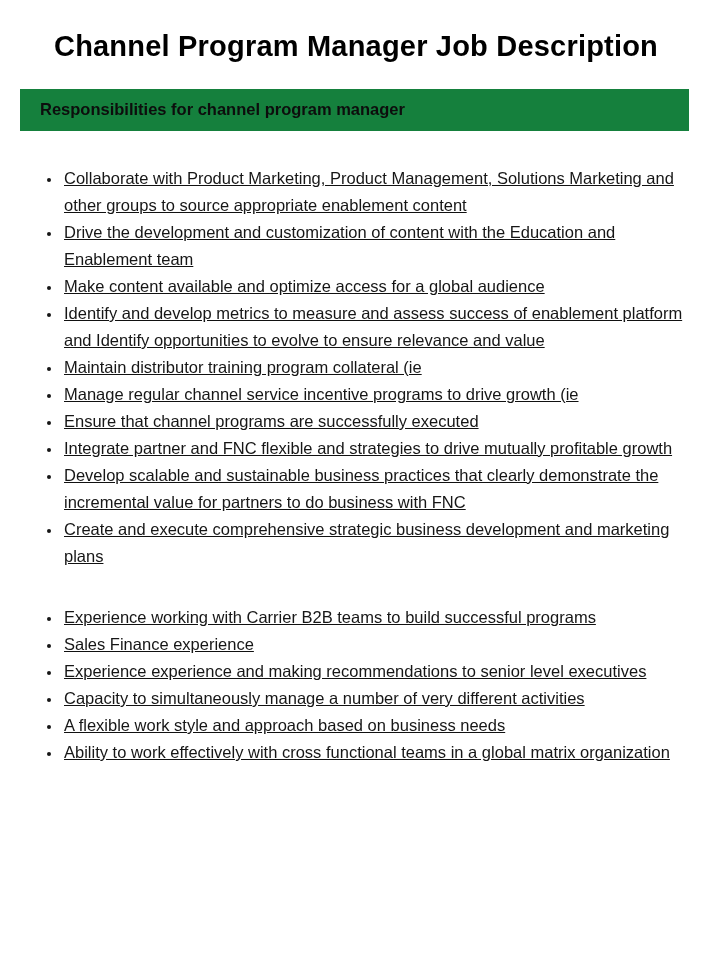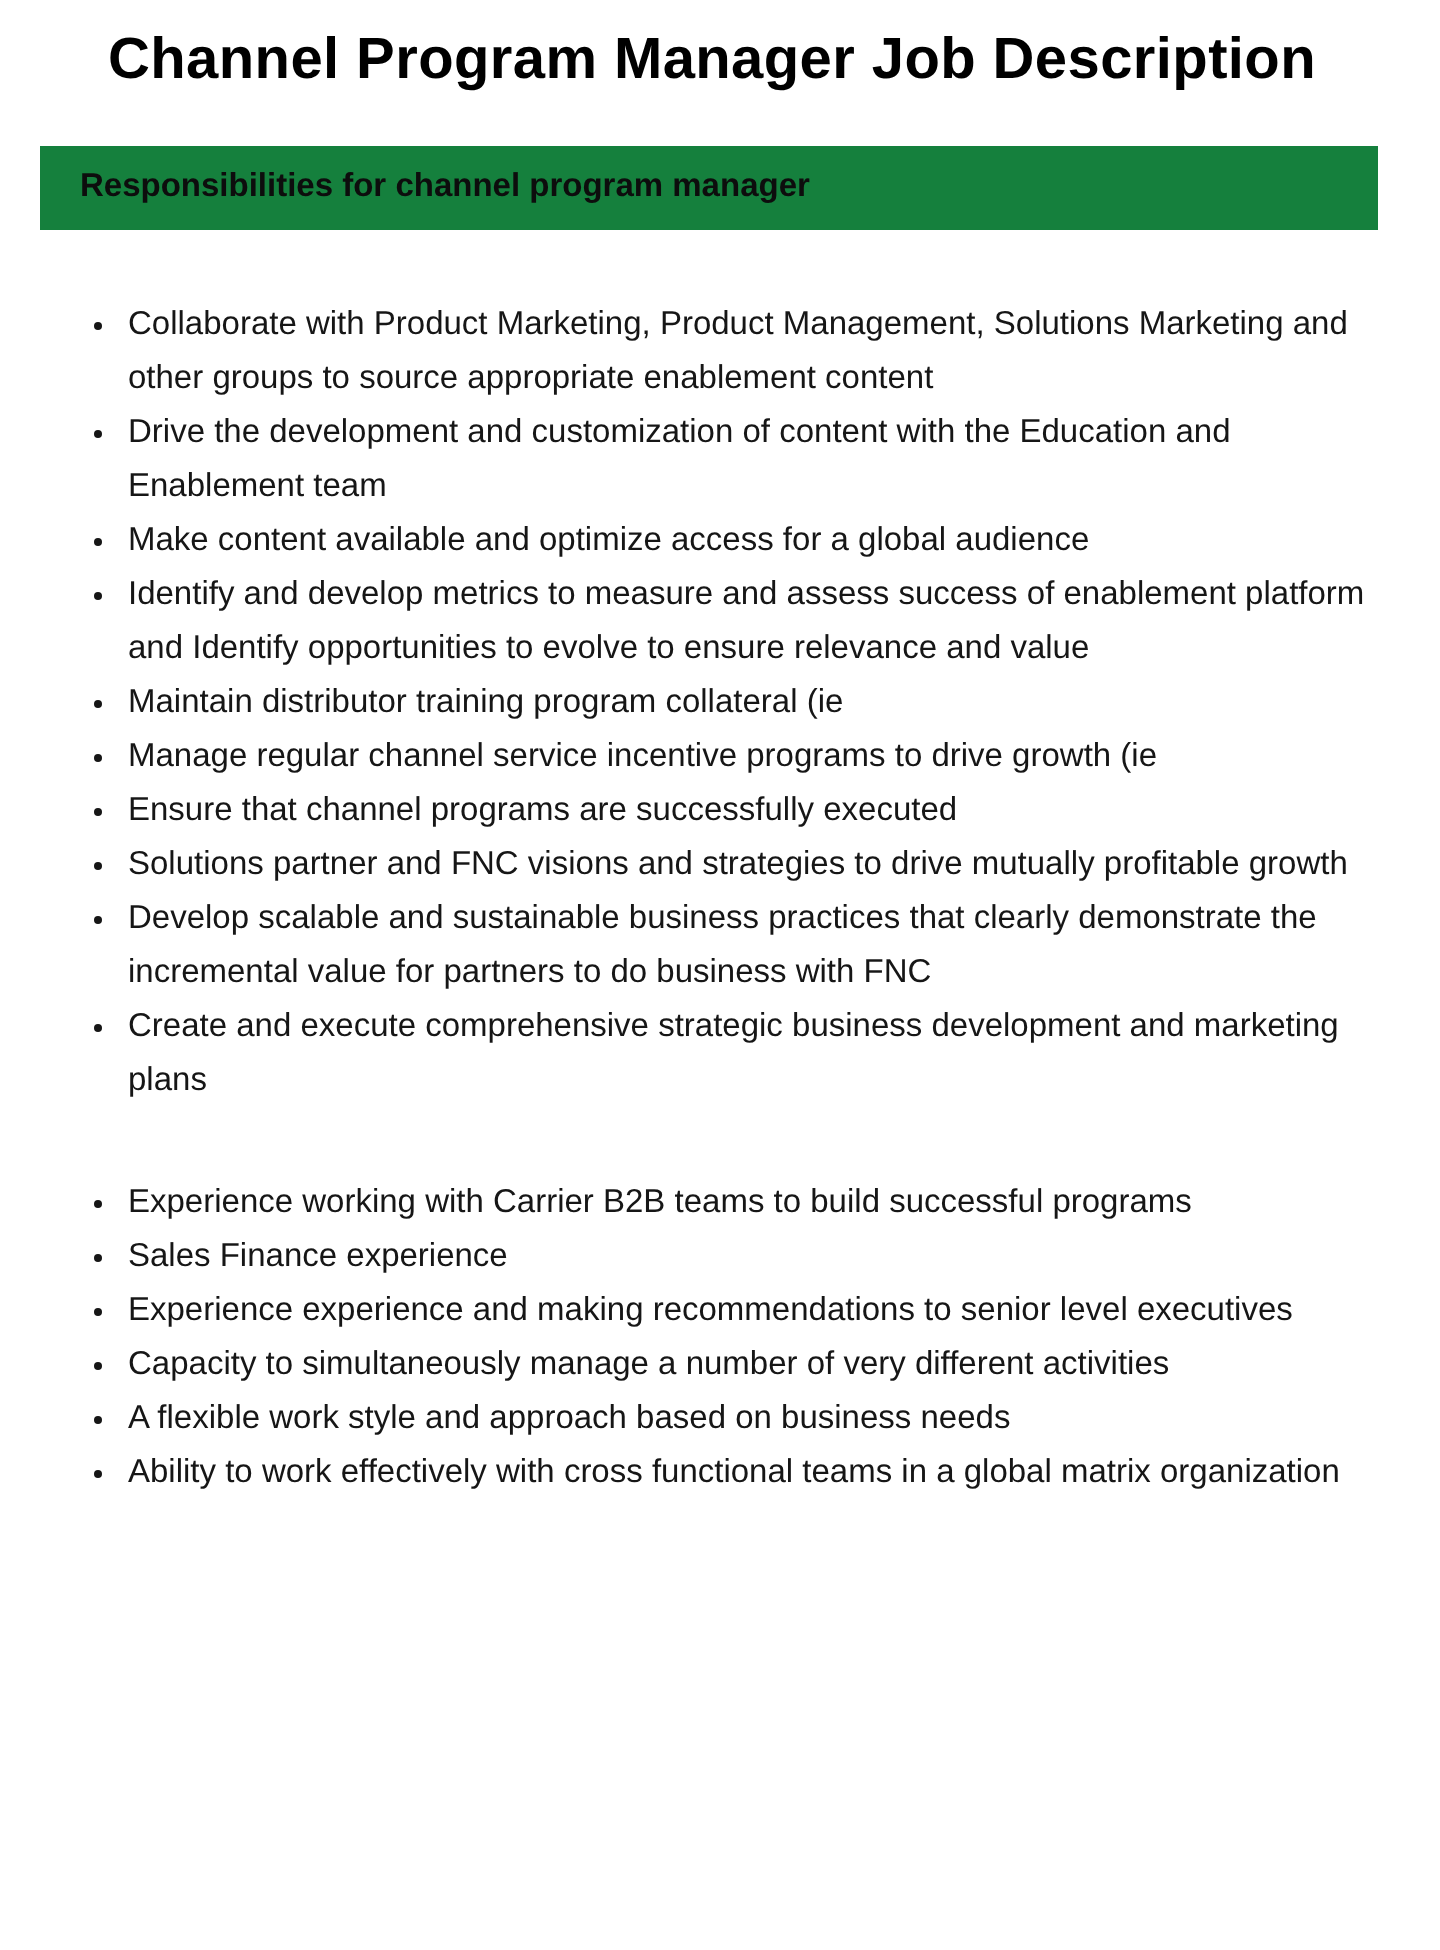--- a/index.html
+++ b/index.html
@@ -5,21 +5,21 @@
   * { margin: 0; padding: 0; box-sizing: border-box; }
   html, body {
     width: 720px;
     background: #ffffff;
     font-family: "Liberation Sans", "DejaVu Sans", sans-serif;
     color: #111111;
   }
   .doc {
     width: 712px;
     min-height: 975px;
-    padding: 6px 0 20px 0;
+    padding: 22px 0 20px 0;
     overflow: hidden;
   }
   h1.page-title {
     font-size: 29px;
     font-weight: 700;
     text-align: center;
     letter-spacing: 0.2px;
     margin: 8px 20px 26px 20px;
     color: #000000;
   }
@@ -35,20 +35,21 @@
     margin: 0 23px 0 20px;
     padding: 11px 20px 12px 20px;
     font-size: 16.5px;
     font-weight: 700;
     color: #0d0d0d;
   }
   ul.bullet-list {
     margin: 34px 24px 0 20px;
     padding-left: 42px;
     list-style: disc outside;
+    text-decoration: underline;
   }
   ul.bullet-list li {
     font-size: 16.5px;
     line-height: 27px;
     color: #161616;
     padding-left: 2px;
   }
   ul.bullet-list li::marker {
     color: #161616;
     font-size: 14px;
@@ -65,21 +66,21 @@
   <div class="section">
     <div class="section-header">Responsibilities for channel program manager</div>
     <ul class="bullet-list">
         <li>Collaborate with Product Marketing, Product Management, Solutions Marketing and other groups to source appropriate enablement content</li>
         <li>Drive the development and customization of content with the Education and Enablement team</li>
         <li>Make content available and optimize access for a global audience</li>
         <li>Identify and develop metrics to measure and assess success of enablement platform and Identify opportunities to evolve to ensure relevance and value</li>
         <li>Maintain distributor training program collateral (ie</li>
         <li>Manage regular channel service incentive programs to drive growth (ie</li>
         <li>Ensure that channel programs are successfully executed</li>
-        <li>Solutions partner and FNC visions and strategies to drive mutually profitable growth</li>
+        <li>Integrate partner and FNC flexible and strategies to drive mutually profitable growth</li>
         <li>Develop scalable and sustainable business practices that clearly demonstrate the incremental value for partners to do business with FNC</li>
         <li>Create and execute comprehensive strategic business development and marketing plans</li>
       </ul>
   </div>
 
   <div class="section">
     <ul class="bullet-list">
         <li>Experience working with Carrier B2B teams to build successful programs</li>
         <li>Sales Finance experience</li>
         <li>Experience experience and making recommendations to senior level executives</li>

